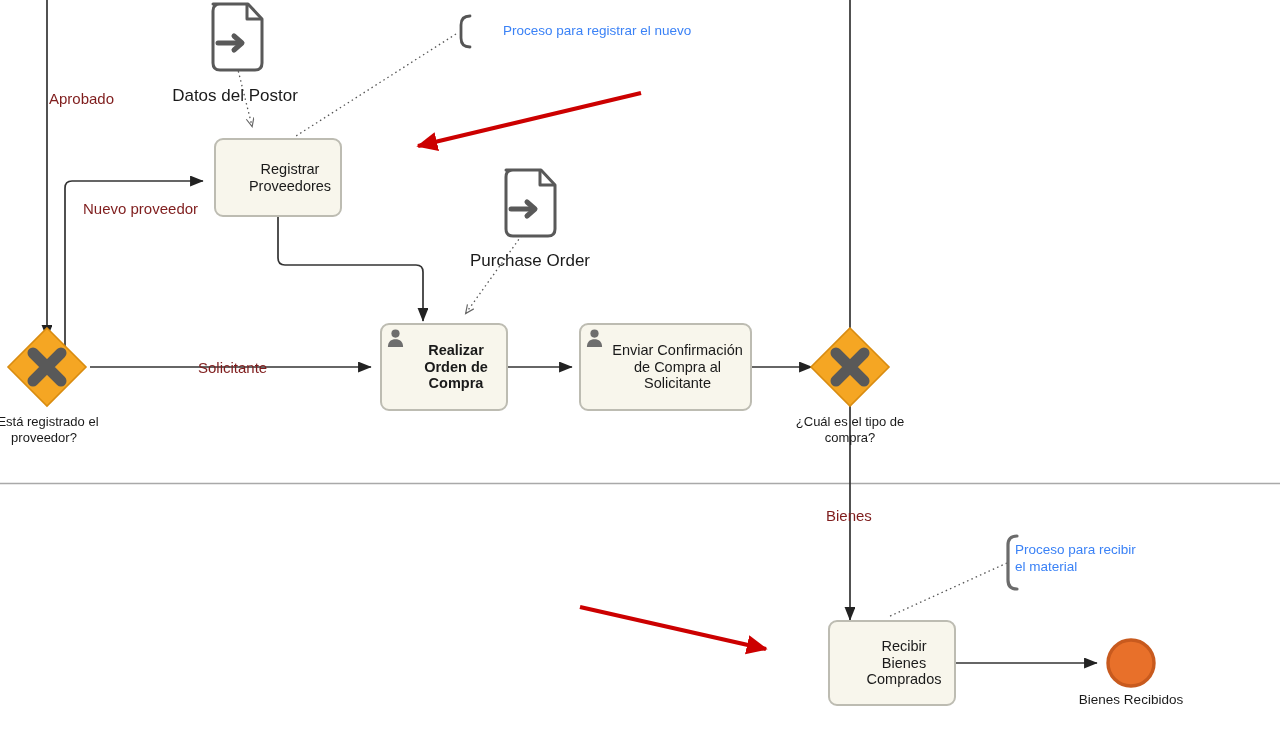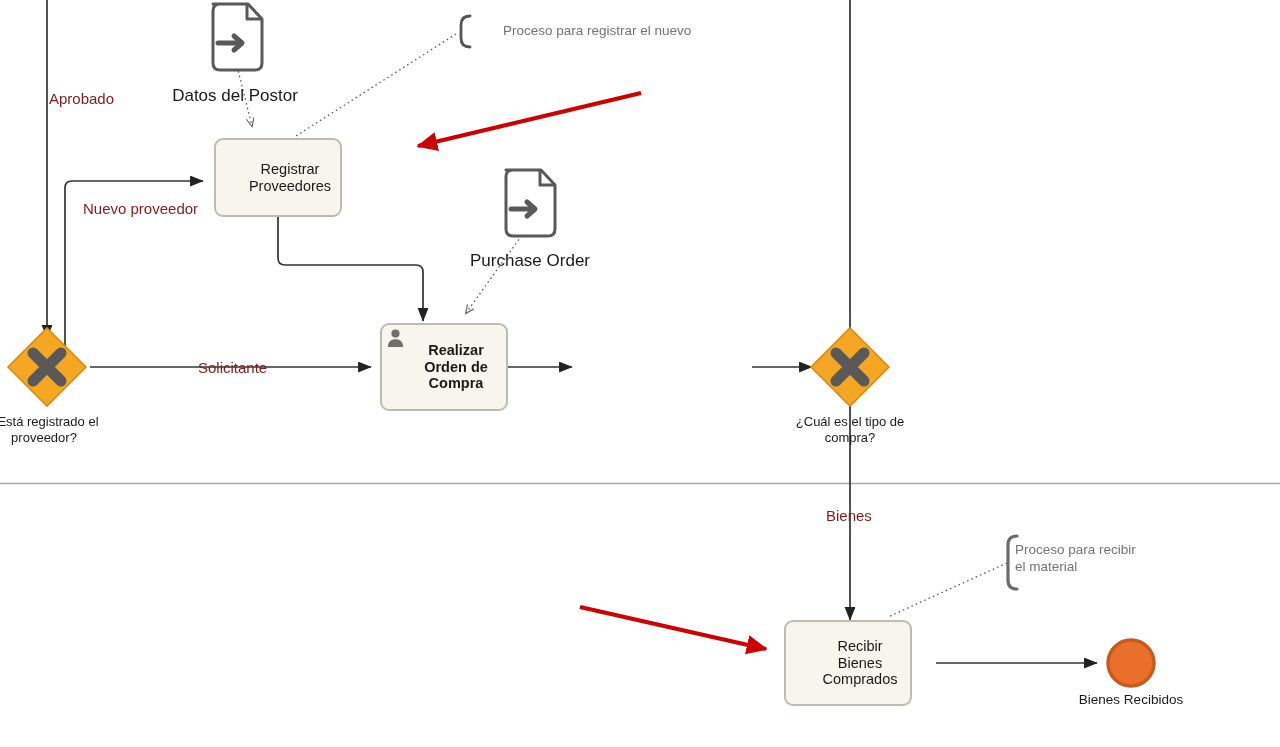--- a/index.html
+++ b/index.html
@@ -70,21 +70,21 @@
   .data-label {
     position: absolute;
     font-size: 17px;
     color: #1a1a1a;
     text-align: center;
     white-space: nowrap;
   }
   .annotation-text {
     position: absolute;
     font-size: 13.5px;
-    color: #737373;
+    color: #3b82f6;
     line-height: 1.25;
     white-space: pre-line;
   }
   .event-label {
     position: absolute;
     font-size: 13.5px;
     color: #1a1a1a;
     text-align: center;
     white-space: nowrap;
   }
@@ -180,22 +180,31 @@
   <div class="task" style="left:380px; top:323px; width:128px; height:88px;font-weight:bold;">
     <svg class="user-icon" viewBox="0 0 17 18">
       <circle cx="8.5" cy="4.6" r="4.1" fill="#6e6e6e"></circle>
       <path d="M0.9,18 C0.9,12.6 4.2,10.2 8.5,10.2 C12.8,10.2 16.1,12.6 16.1,18 Z" fill="#6e6e6e"></path>
     </svg>
     <div class="task-text">Realizar
 Orden de
 Compra</div>
   </div>
 
-
-  <div class="task" style="left:784px; top:620px; width:128px; height:86px;">
+  <div class="task" style="left:579px; top:323px; width:173px; height:88px;">
+    <svg class="user-icon" viewBox="0 0 17 18">
+      <circle cx="8.5" cy="4.6" r="4.1" fill="#6e6e6e"></circle>
+      <path d="M0.9,18 C0.9,12.6 4.2,10.2 8.5,10.2 C12.8,10.2 16.1,12.6 16.1,18 Z" fill="#6e6e6e"></path>
+    </svg>
+    <div class="task-text">Enviar Confirmación
+de Compra al
+Solicitante</div>
+  </div>
+
+  <div class="task" style="left:828px; top:620px; width:128px; height:86px;">
     <div class="task-text">Recibir
 Bienes
 Comprados</div>
   </div>
 
   <div class="gw-label" style="left:-34px; top:414px; width:156px;">¿Está registrado el
 proveedor?</div>
 
   <div class="gw-label" style="left:772px; top:414px; width:156px;">¿Cuál es el tipo de
 compra?</div>

